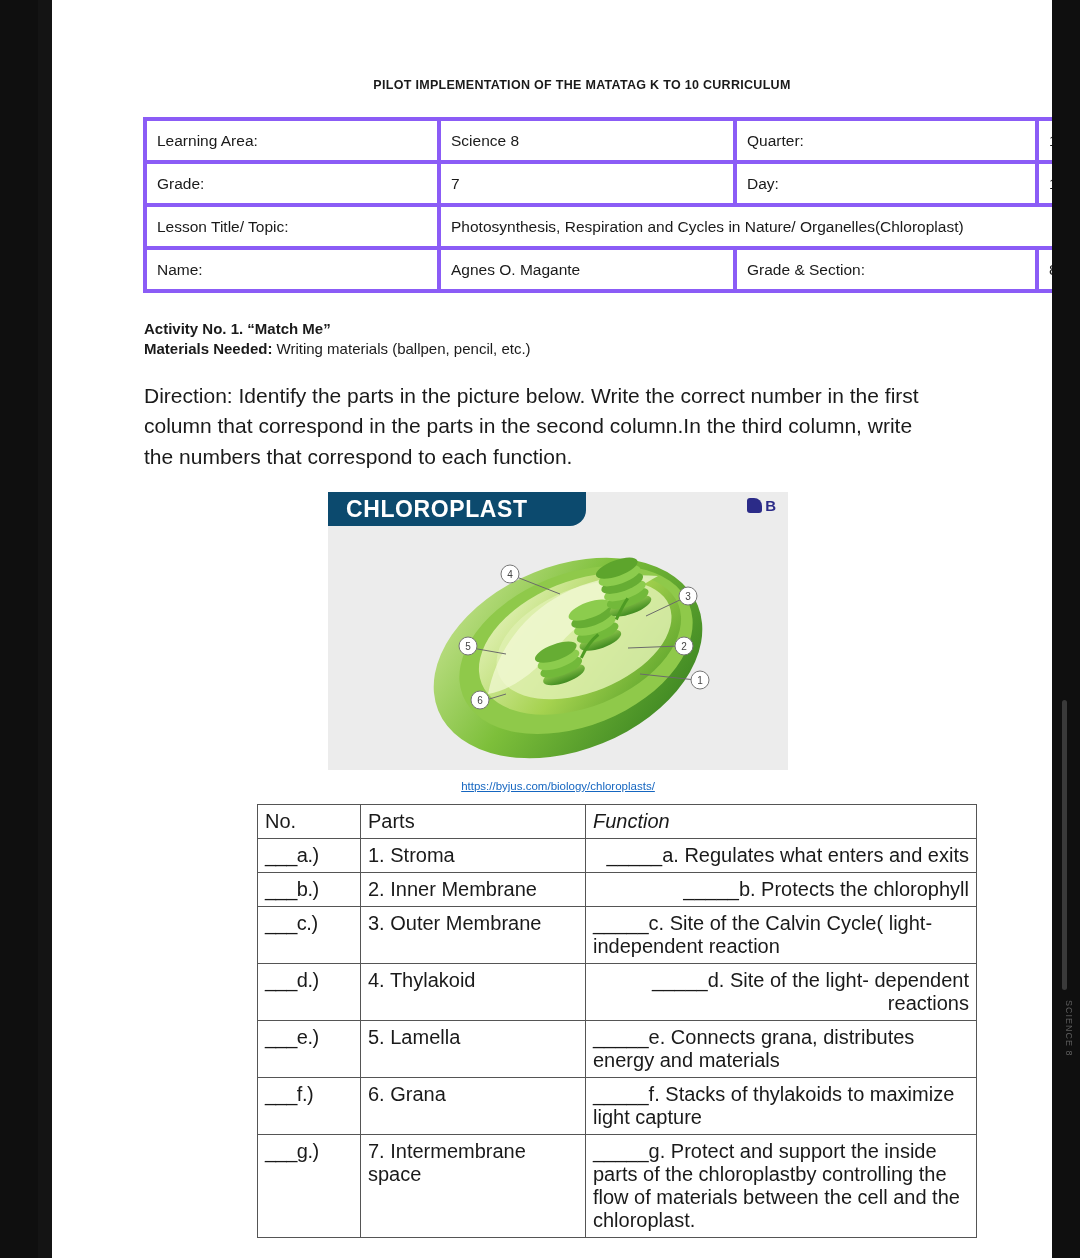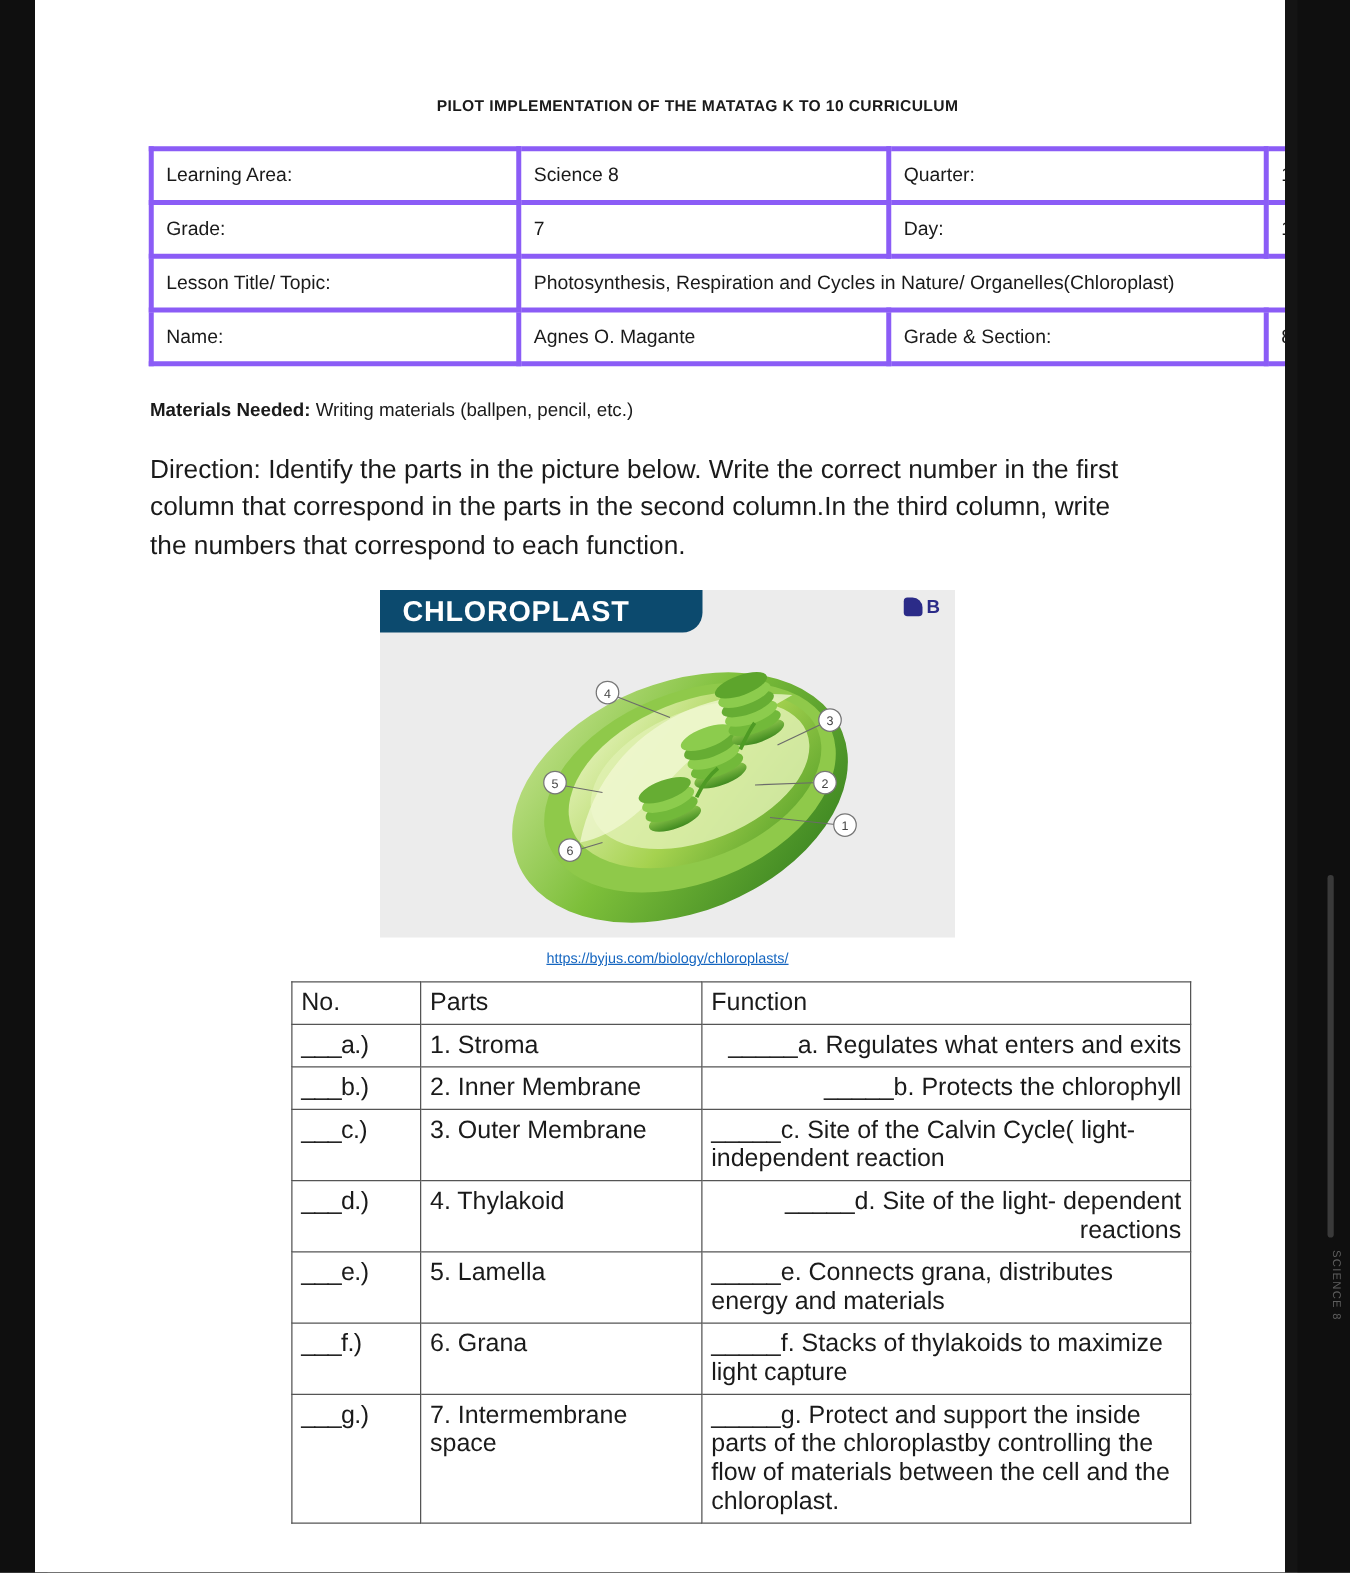--- a/index.html
+++ b/index.html
@@ -47,21 +47,21 @@
     top: 1000px;
     width: 18px;
     color: #5e5e5e;
     font-size: 9px;
     letter-spacing: 1px;
     writing-mode: vertical-rl;
     text-orientation: mixed;
   }
   .page {
     position: absolute;
-    left: 28px;
+    left: 52px;
     top: 0;
     width: 1000px;
     height: 1258px;
     background: #ffffff;
     overflow: hidden;
   }
   .doc {
     position: relative;
     padding: 0 50px;
     color: #1a1a1a;
@@ -177,21 +177,21 @@
   table.answers td, table.answers th {
     border: 1px solid #555;
     font-size: 20px;
     padding: 5px 7px;
     vertical-align: top;
     text-align: left;
     font-weight: normal;
   }
   .a-col1 { width: 88px; }
   .a-col2 { width: 210px; }
-  .a-col3 { width: auto; }
+  .a-col3 { width: auto; font-style: italic; }
   .num-cell { text-align: right; padding-right: 8px; }
   td.fn { text-align: justify; }
   td.fn.plain { text-align: right; }
   .blank { letter-spacing: -0.5px; }
 </style>
 </head>
 <body>
 
 <div class="screen">
   <div class="rail-left"></div>
@@ -226,20 +226,21 @@
         <tr>
           <td class="c1">Name:</td>
           <td class="c2">Agnes O. Magante</td>
           <td class="c3">Grade &amp; Section:</td>
           <td class="c4">8</td>
         </tr>
       </tbody>
         </table>
 
       <div class="activity">
+        <div class="b">Activity No. 1. “Match Me”</div>
         <div>
           <span class="b">Materials Needed:</span><span> Writing materials (ballpen, pencil, etc.)</span>
         </div>
       </div>
 
       <div class="direction">
         <span class="b">Direction:</span><span> Identify the parts in the picture below. Write the correct number in the first column that correspond in the parts in the second column.In the third column, write the numbers that  correspond to each function.</span>
       </div>
 
       <div class="figure-wrap">

